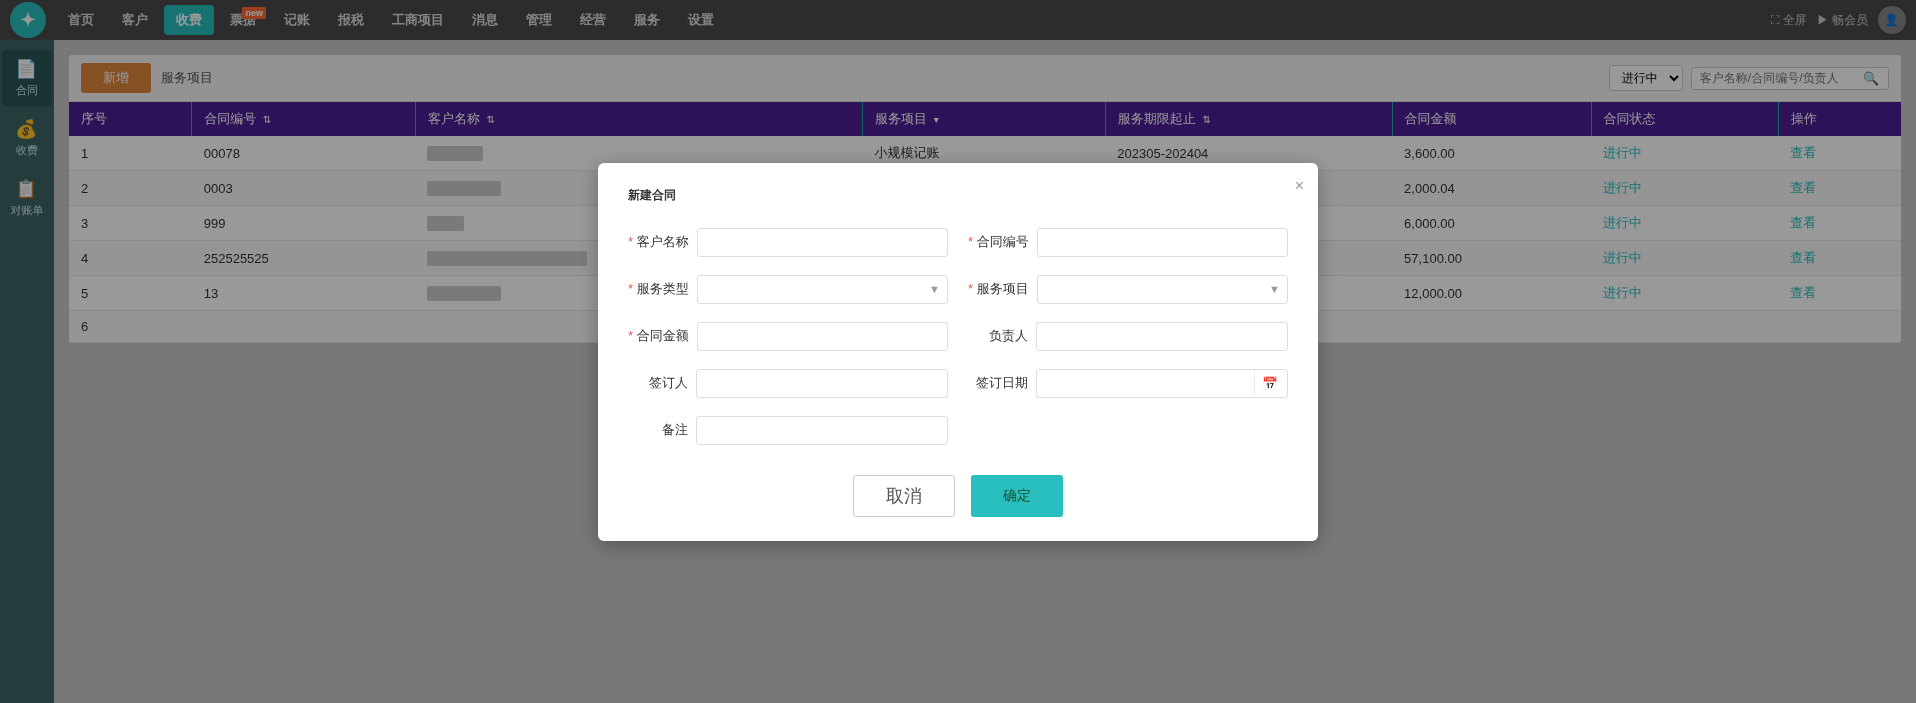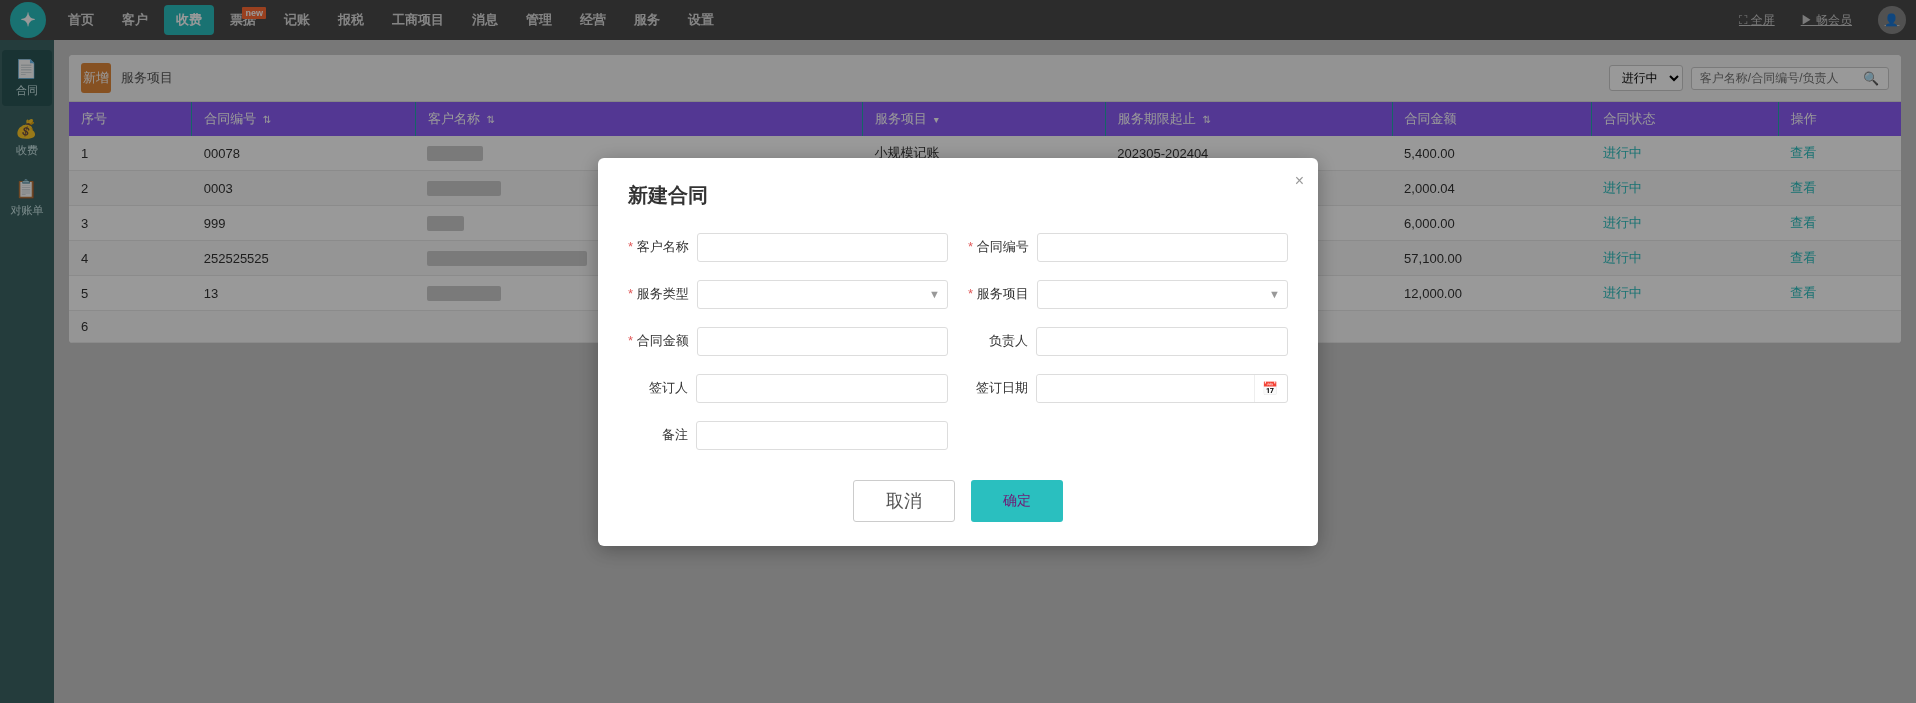--- a/index.html
+++ b/index.html
@@ -43,21 +43,21 @@
     .top-nav .nav-item .new-badge {
       position: absolute;
       top: 2px; right: 2px;
       background: #ff6b35;
       color: #fff;
       font-size: 9px;
       padding: 1px 3px;
       border-radius: 1px;
     }
     .top-nav .nav-right {
-      display: flex; align-items: center; gap: 26px; color: #ccc; font-size: 12px; text-decoration: underline;
+      display: flex; align-items: center; gap: 10px; color: #ccc; font-size: 12px;
     }
     .top-nav .nav-right .avatar {
       width: 28px; height: 28px;
       background: #888;
       border-radius: 50%;
       display: flex; align-items: center; justify-content: center;
       color: #fff;
     }
 
     
@@ -111,21 +111,21 @@
       align-items: center;
       padding: 8px 12px;
       gap: 10px;
       background: #f5f5f5;
       border-bottom: 1px solid #e0e0e0;
     }
     .btn-new {
       background: #e0873a;
       color: #fff;
       border: none;
-      padding: 6px 2px;
+      padding: 6px 22px;
       border-radius: 3px;
       cursor: pointer;
       font-size: 13px;
     }
     .toolbar-label {
       color: #555;
       font-size: 13px;
     }
     .toolbar-right {
       margin-left: auto;
@@ -156,21 +156,21 @@
       width: 160px;
       color: #0369a1;
     }
 
     
     .data-table {
       width: 100%;
       border-collapse: collapse;
     }
     .data-table thead tr {
-      background: #8b5cf6;
+      background: #4c1d95;
       color: #fff;
     }
     .data-table thead th {
       padding: 8px 12px;
       text-align: left;
       font-weight: normal;
       font-size: 13px;
       border-right: 1px solid #24aaaa;
     }
     .data-table thead th:last-child { border-right: none; }
@@ -215,21 +215,21 @@
     
     .dialog {
       background: #fff;
       border-radius: 6px;
       width: 720px;
       padding: 24px 30px;
       position: relative;
       box-shadow: 0 4px 20px rgba(0,0,0,0.3);
     }
     .dialog-title {
-      font-size: 20px;
+      font-size: 12px;
       font-weight: bold;
       color: #333;
       margin-bottom: 24px;
     }
     .dialog-close {
       position: absolute;
       top: 14px; right: 14px;
       cursor: pointer;
       color: #999;
       font-size: 16px;
@@ -301,21 +301,21 @@
       background: #fff;
       color: #555;
       font-size: 18px;
       cursor: pointer;
     }
     .btn-confirm {
       padding: 8px 32px;
       border: none;
       border-radius: 3px;
       background: #2abfbf;
-      color: #701a75;
+      color: #14532d;
       font-size: 14px;
       cursor: pointer;
     }
     .date-field-wrapper {
       flex: 1;
       display: flex;
       align-items: center;
       border: 1px solid #ddd;
       border-radius: 3px;
     }
@@ -422,21 +422,21 @@
           <th>操作</th>
         </tr>
       </thead>
       <tbody>
         <tr>
           <td>1</td>
           <td>00078</td>
           <td><span class="blurred-text">██████</span></td>
           <td>小规模记账</td>
           <td>202305-202404</td>
-          <td>5,400.00</td>
+          <td>3,600.00</td>
           <td><span class="status-badge">进行中</span></td>
           <td><span class="action-link">查看</span></td>
         </tr>
         <tr>
           <td>2</td>
           <td>0003</td>
           <td><span class="blurred-text">████████</span></td>
           <td>小规模记账</td>
           <td>202305-202404</td>
           <td>2,000.04</td>

